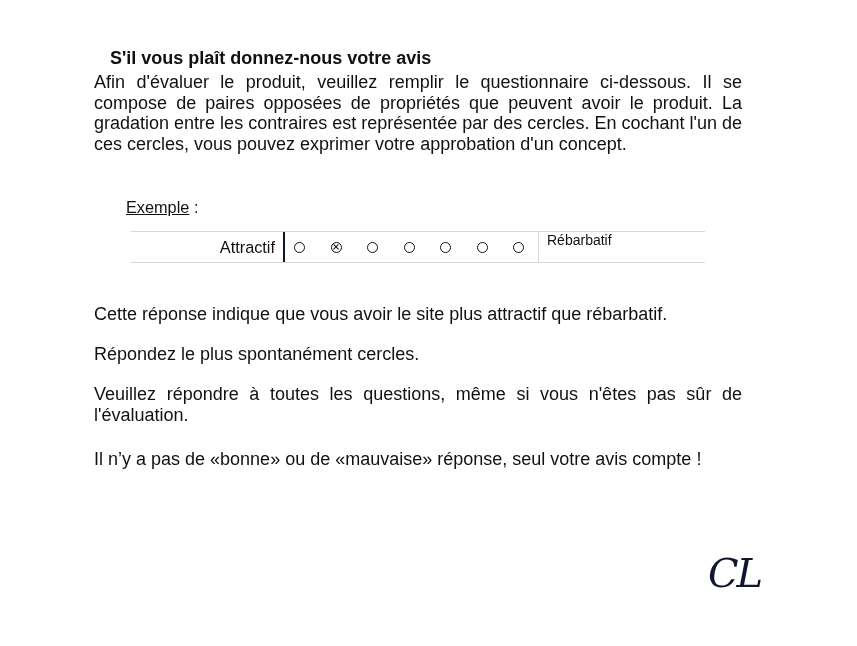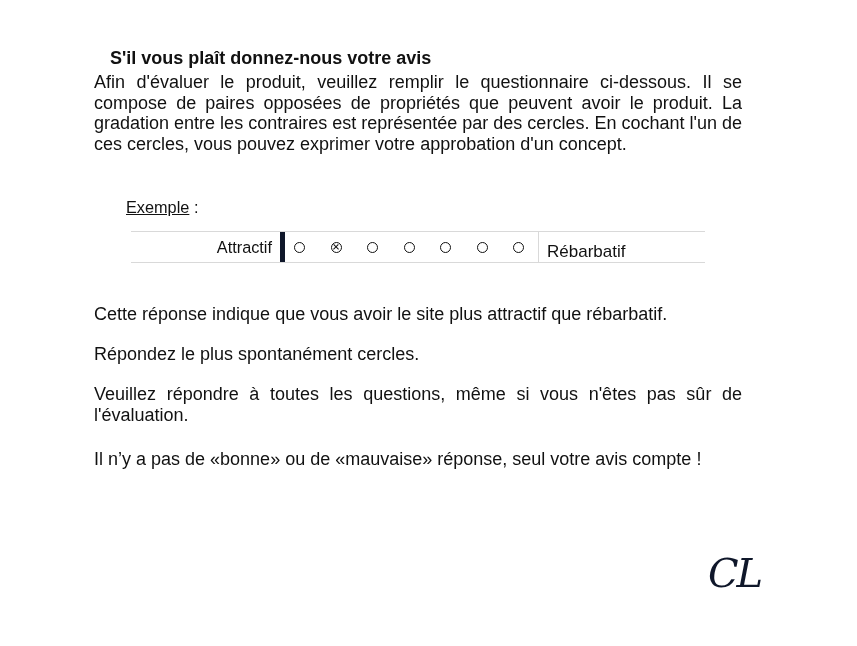--- a/index.html
+++ b/index.html
@@ -58,21 +58,21 @@
     .cell-left {
       width: 154px;
       text-align: right;
       padding-right: 8px;
       box-sizing: border-box;
       font-size: 16.3px;
       height: 100%;
       display: flex;
       align-items: center;
       justify-content: flex-end;
-      border-right: 5px solid #0f172a;
+      border-right: 2px solid #0f172a;
     }
     .cell-scale {
       width: 254px;
       height: 100%;
       display: flex;
       align-items: center;
       box-sizing: border-box;
       border-right: 1px solid #d9d9d9;
       padding-left: 9px;
     }
@@ -93,24 +93,24 @@
       left: 50%;
       top: 50%;
       width: 7px;
       height: 1.3px;
       background: #111;
     }
     .circle.checked::before { transform: translate(-50%, -50%) rotate(45deg); }
     .circle.checked::after { transform: translate(-50%, -50%) rotate(-45deg); }
     .cell-right {
       padding-left: 8px;
-      font-size: 17px;
+      font-size: 14px;
       height: 100%;
       display: flex;
-      align-items: flex-end;
+      align-items: flex-start;
     }
     .p1 { position: absolute; top: 273px; left: 0; width: 648px; }
     .p2 { position: absolute; top: 313px; left: 0; width: 648px; }
     .p3 { position: absolute; top: 353px; left: 0; width: 648px; }
     .p4 { position: absolute; top: 418px; left: 0; width: 648px; }
     .signature {
       position: absolute;
       left: 708px;
       top: 548px;
       font-family: "DejaVu Serif", serif;

